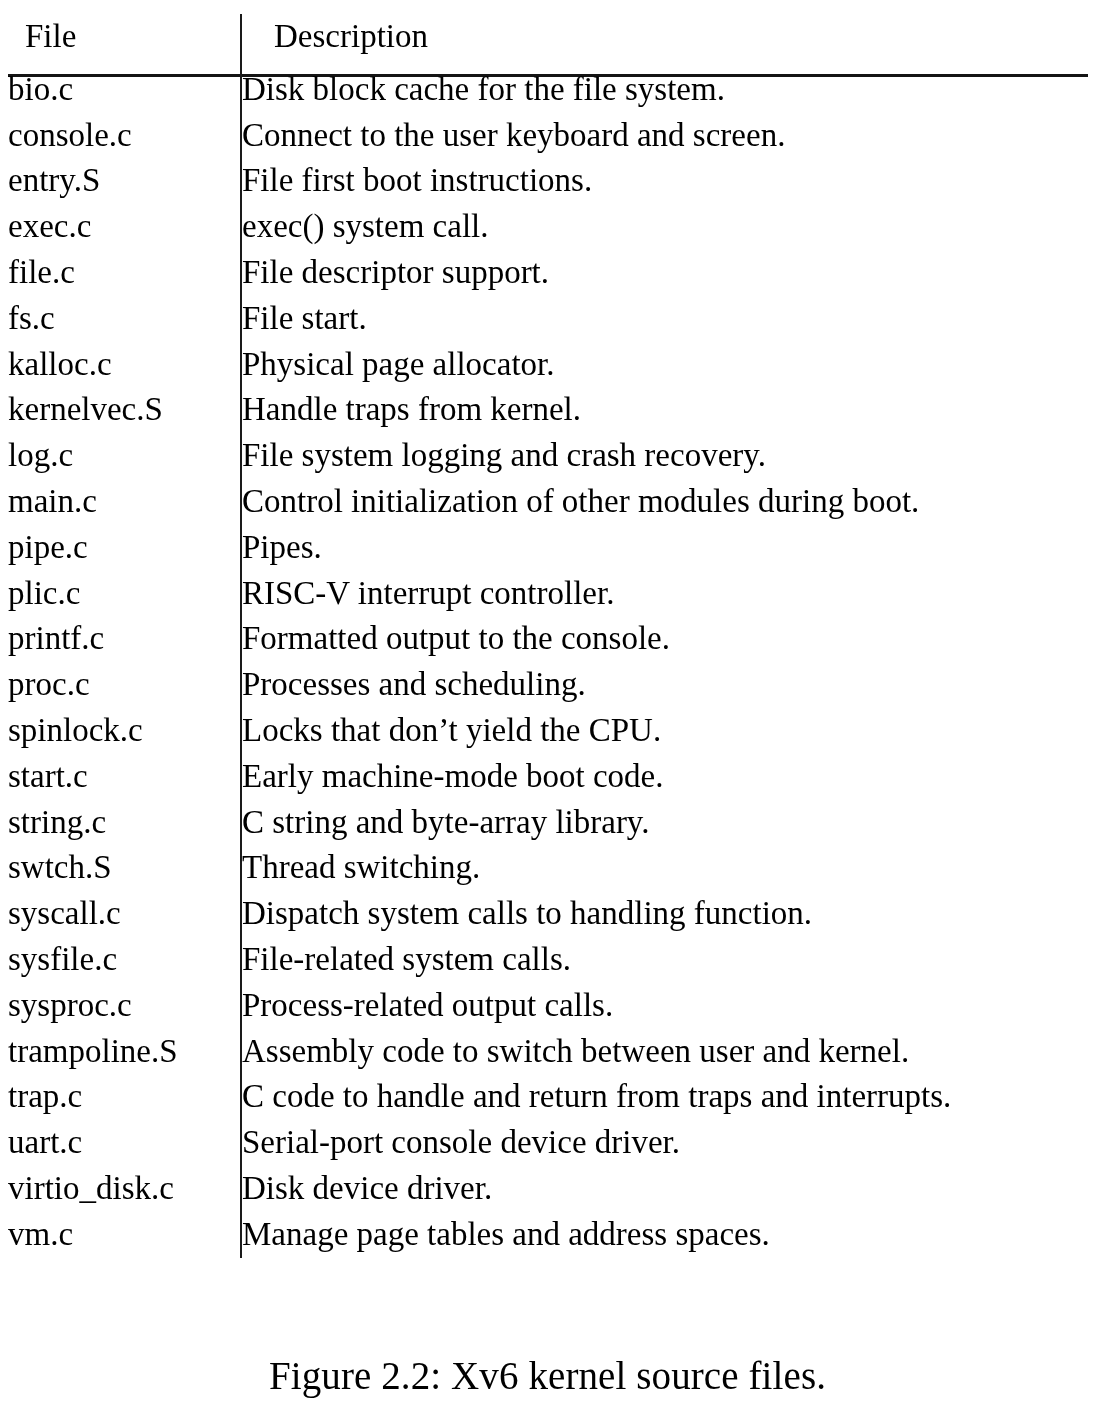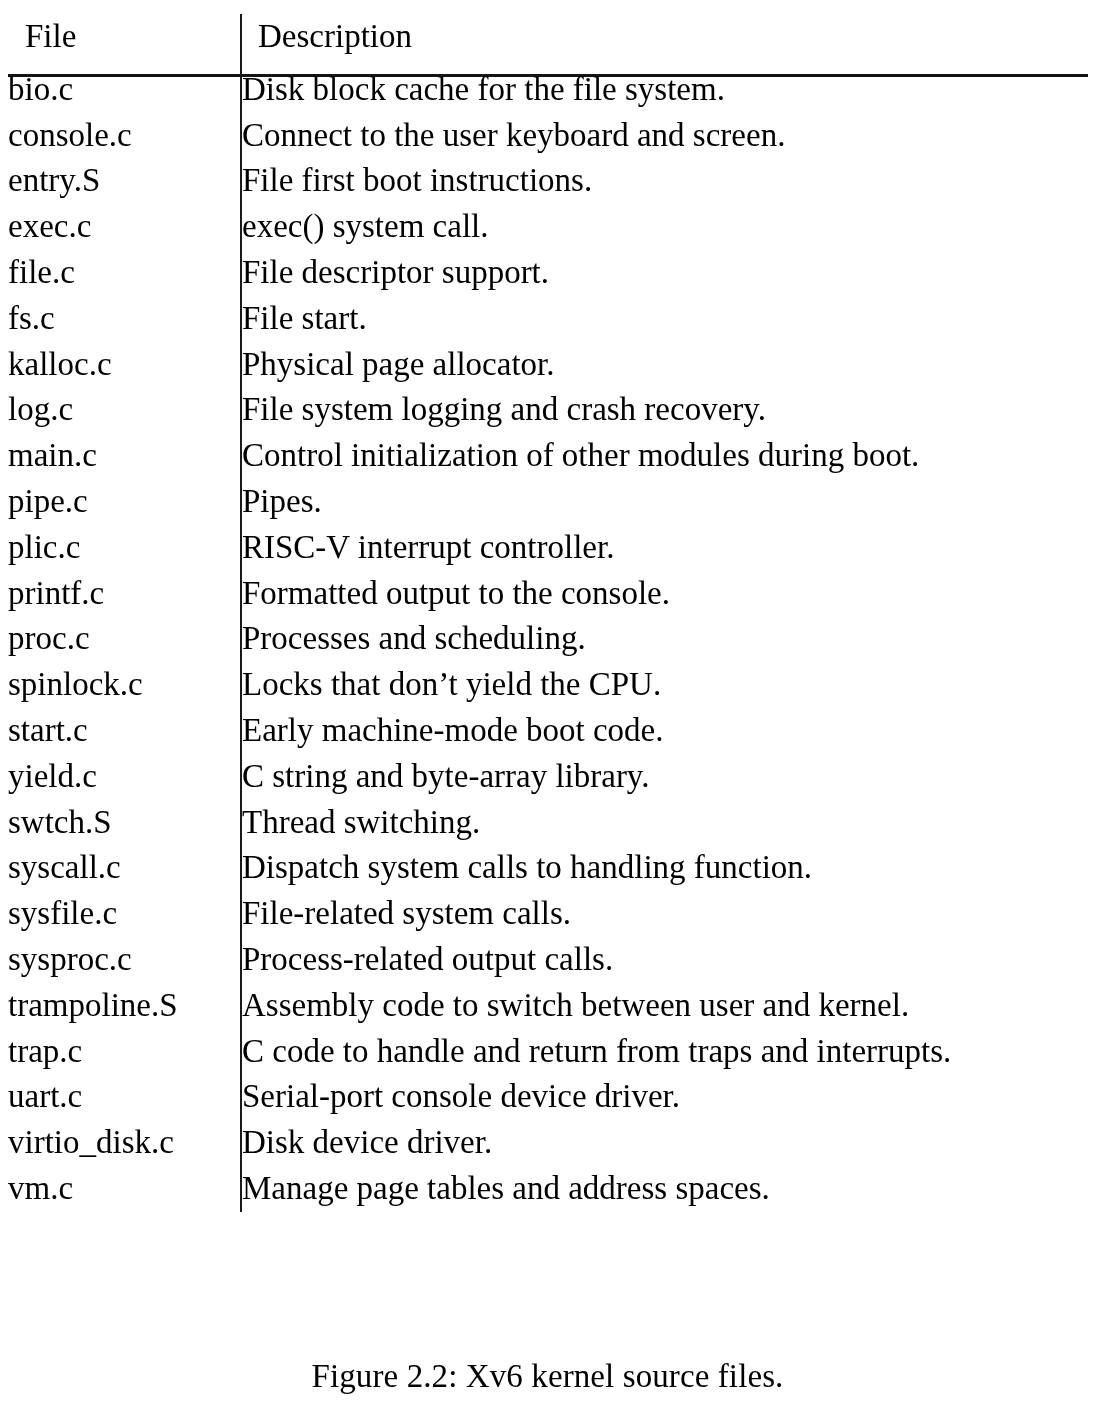--- a/index.html
+++ b/index.html
@@ -60,21 +60,21 @@
   }
 
   
   thead th {
     font-weight: bold;
     font-size: 34px;
     line-height: 56px;
     height: 56px;
   }
   thead th.cell-file { padding-left: 17px; }
-  thead th.cell-desc { border-left: 2.2px solid #1a1a1a; padding-left: 16px; font-family: Liberation Serif, serif; }
+  thead th.cell-desc { border-left: 2.2px solid #1a1a1a; padding-left: 32px; font-family: Liberation Serif, serif; }
 
   
   thead tr.header-row th {
     border-bottom: none;
   }
   .header-rule {
     position: absolute;
     left: 8px;
     top: 74px;
     width: 1080px;
@@ -85,21 +85,21 @@
   
   tbody tr.first-body td { padding-top: 7px; }
 
   
   .caption {
     position: absolute;
     left: 0;
     top: 1356px;
     width: 1095px;
     text-align: center;
-    font-size: 33px;
+    font-size: 39px;
     line-height: 40px;
     letter-spacing: 0.1px;
   }
 </style>
 </head>
 <body>
 
 <div id="figure-root">
 
   <div class="header-rule"></div>
@@ -138,20 +138,24 @@
         </tr>
         <tr class="body-row">
           <td class="cell-file">fs.c</td>
           <td class="cell-desc">File start.</td>
         </tr>
         <tr class="body-row">
           <td class="cell-file">kalloc.c</td>
           <td class="cell-desc">Physical page allocator.</td>
         </tr>
         <tr class="body-row">
+          <td class="cell-file">kernelvec.S</td>
+          <td class="cell-desc">Handle traps from kernel.</td>
+        </tr>
+        <tr class="body-row">
           <td class="cell-file">log.c</td>
           <td class="cell-desc">File system logging and crash recovery.</td>
         </tr>
         <tr class="body-row">
           <td class="cell-file">main.c</td>
           <td class="cell-desc">Control initialization of other modules during boot.</td>
         </tr>
         <tr class="body-row">
           <td class="cell-file">pipe.c</td>
           <td class="cell-desc">Pipes.</td>
@@ -170,21 +174,21 @@
         </tr>
         <tr class="body-row">
           <td class="cell-file">spinlock.c</td>
           <td class="cell-desc">Locks that don’t yield the CPU.</td>
         </tr>
         <tr class="body-row">
           <td class="cell-file">start.c</td>
           <td class="cell-desc">Early machine-mode boot code.</td>
         </tr>
         <tr class="body-row">
-          <td class="cell-file">yield.c</td>
+          <td class="cell-file">string.c</td>
           <td class="cell-desc">C string and byte-array library.</td>
         </tr>
         <tr class="body-row">
           <td class="cell-file">swtch.S</td>
           <td class="cell-desc">Thread switching.</td>
         </tr>
         <tr class="body-row">
           <td class="cell-file">syscall.c</td>
           <td class="cell-desc">Dispatch system calls to handling function.</td>
         </tr>

